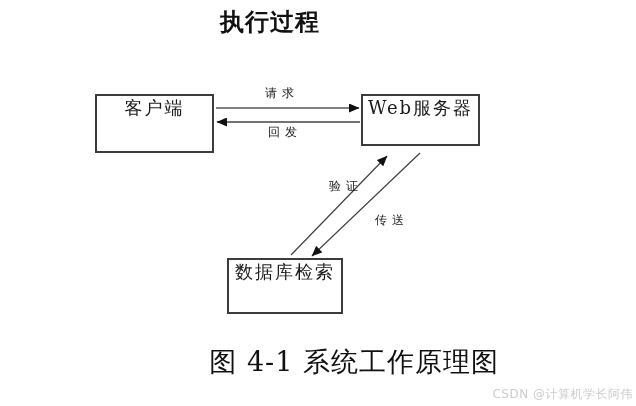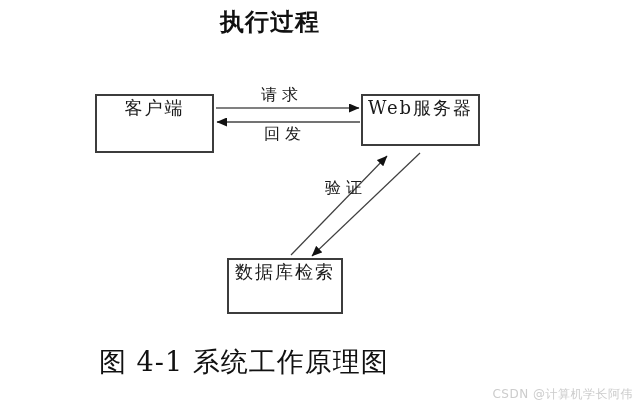--- a/index.html
+++ b/index.html
@@ -44,37 +44,37 @@
   .node-db      { left: 227px; top: 258px; width: 116px; height: 56px; }
   .edge-svg {
     position: absolute;
     left: 0;
     top: 0;
     width: 636px;
     height: 406px;
   }
   .edge-label {
     position: absolute;
-    font-size: 16px;
+    font-size: 12px;
     letter-spacing: 5px;
     color: #1a1a1a;
     text-align: center;
     width: 60px;
     white-space: nowrap;
   }
   .label-request  { left: 252px; top: 85px;  }
   .label-postback { left: 255px; top: 124px; }
   .label-verify   { left: 316px; top: 178px; }
   .label-transfer { left: 362px; top: 212px; }
   .diagram-caption {
     position: absolute;
     top: 344px;
     left: 99px;
     width: 400px;
-    text-align: left;
+    text-align: right;
     font-size: 27px;
     letter-spacing: 1px;
     color: #111111;
   }
   .watermark {
     position: absolute;
     top: 386px;
     right: 3px;
     font-size: 12px;
     color: #cccccc;
@@ -112,18 +112,19 @@
   <div class="node-box node-db">
     <span>数据库检索</span>
   </div>
 
   <span class="edge-label label-request">请求</span>
 
   <span class="edge-label label-postback">回发</span>
 
   <span class="edge-label label-verify">验证</span>
 
+  <span class="edge-label label-transfer">传送</span>
 
   <div class="diagram-caption">图 4-1 系统工作原理图</div>
 
   <div class="watermark">CSDN @计算机学长阿伟</div>
 
 </div>
 
 </body></html>

